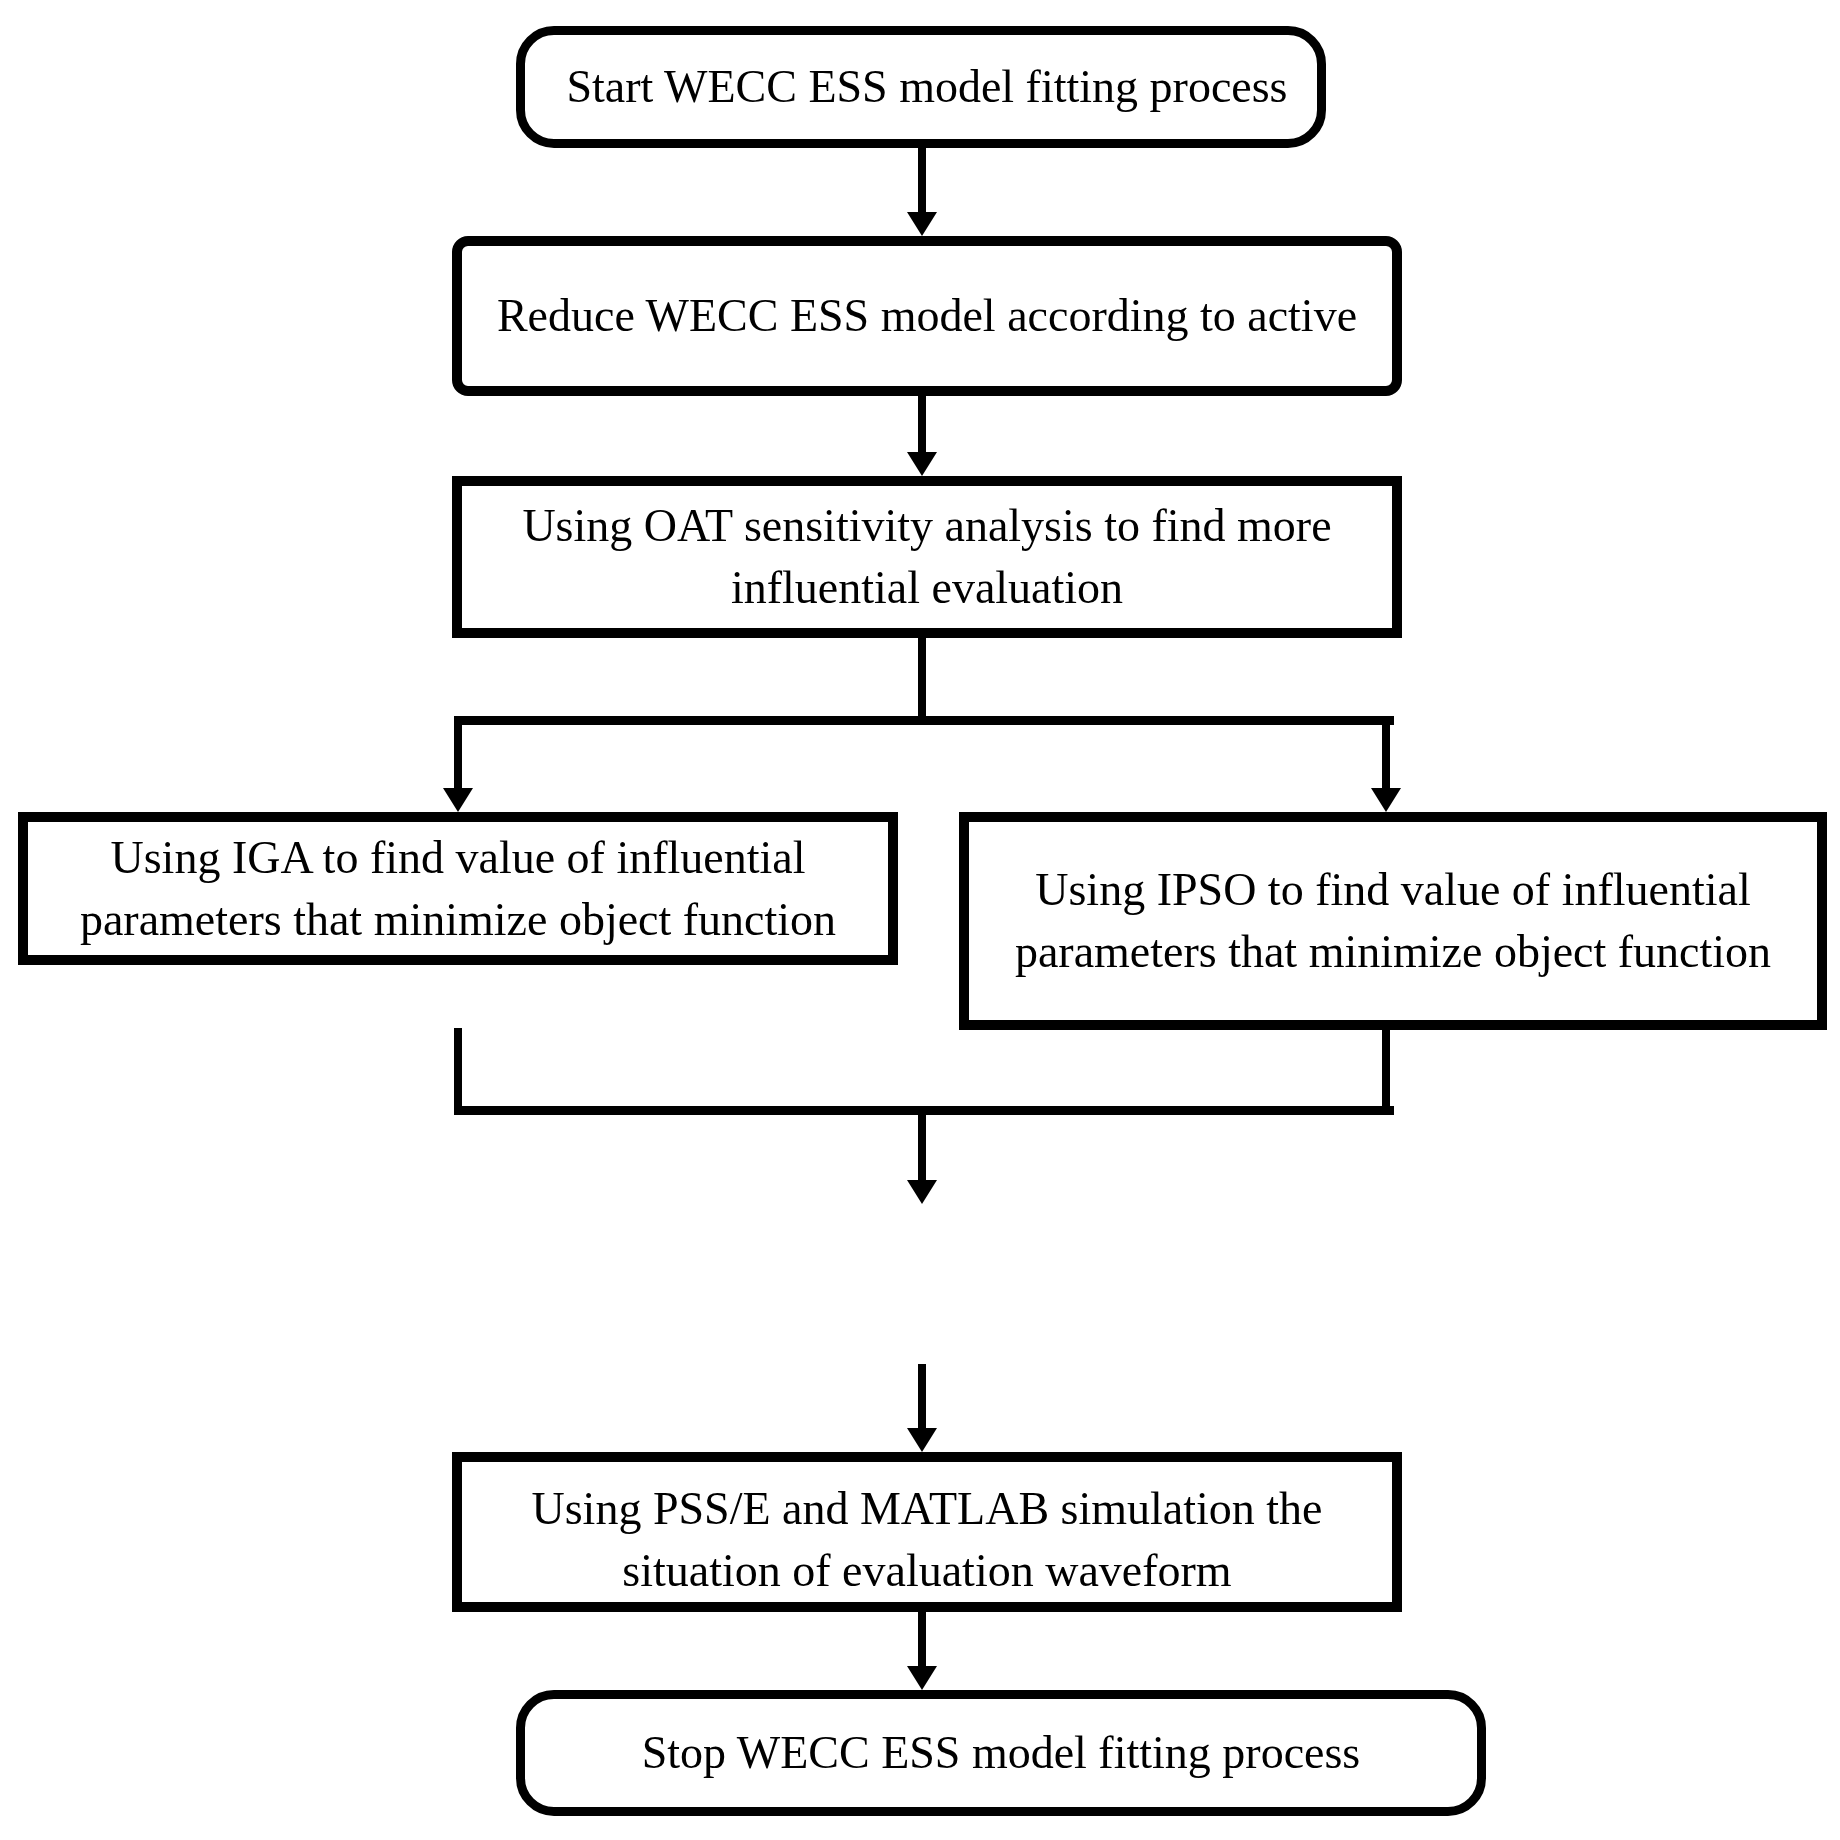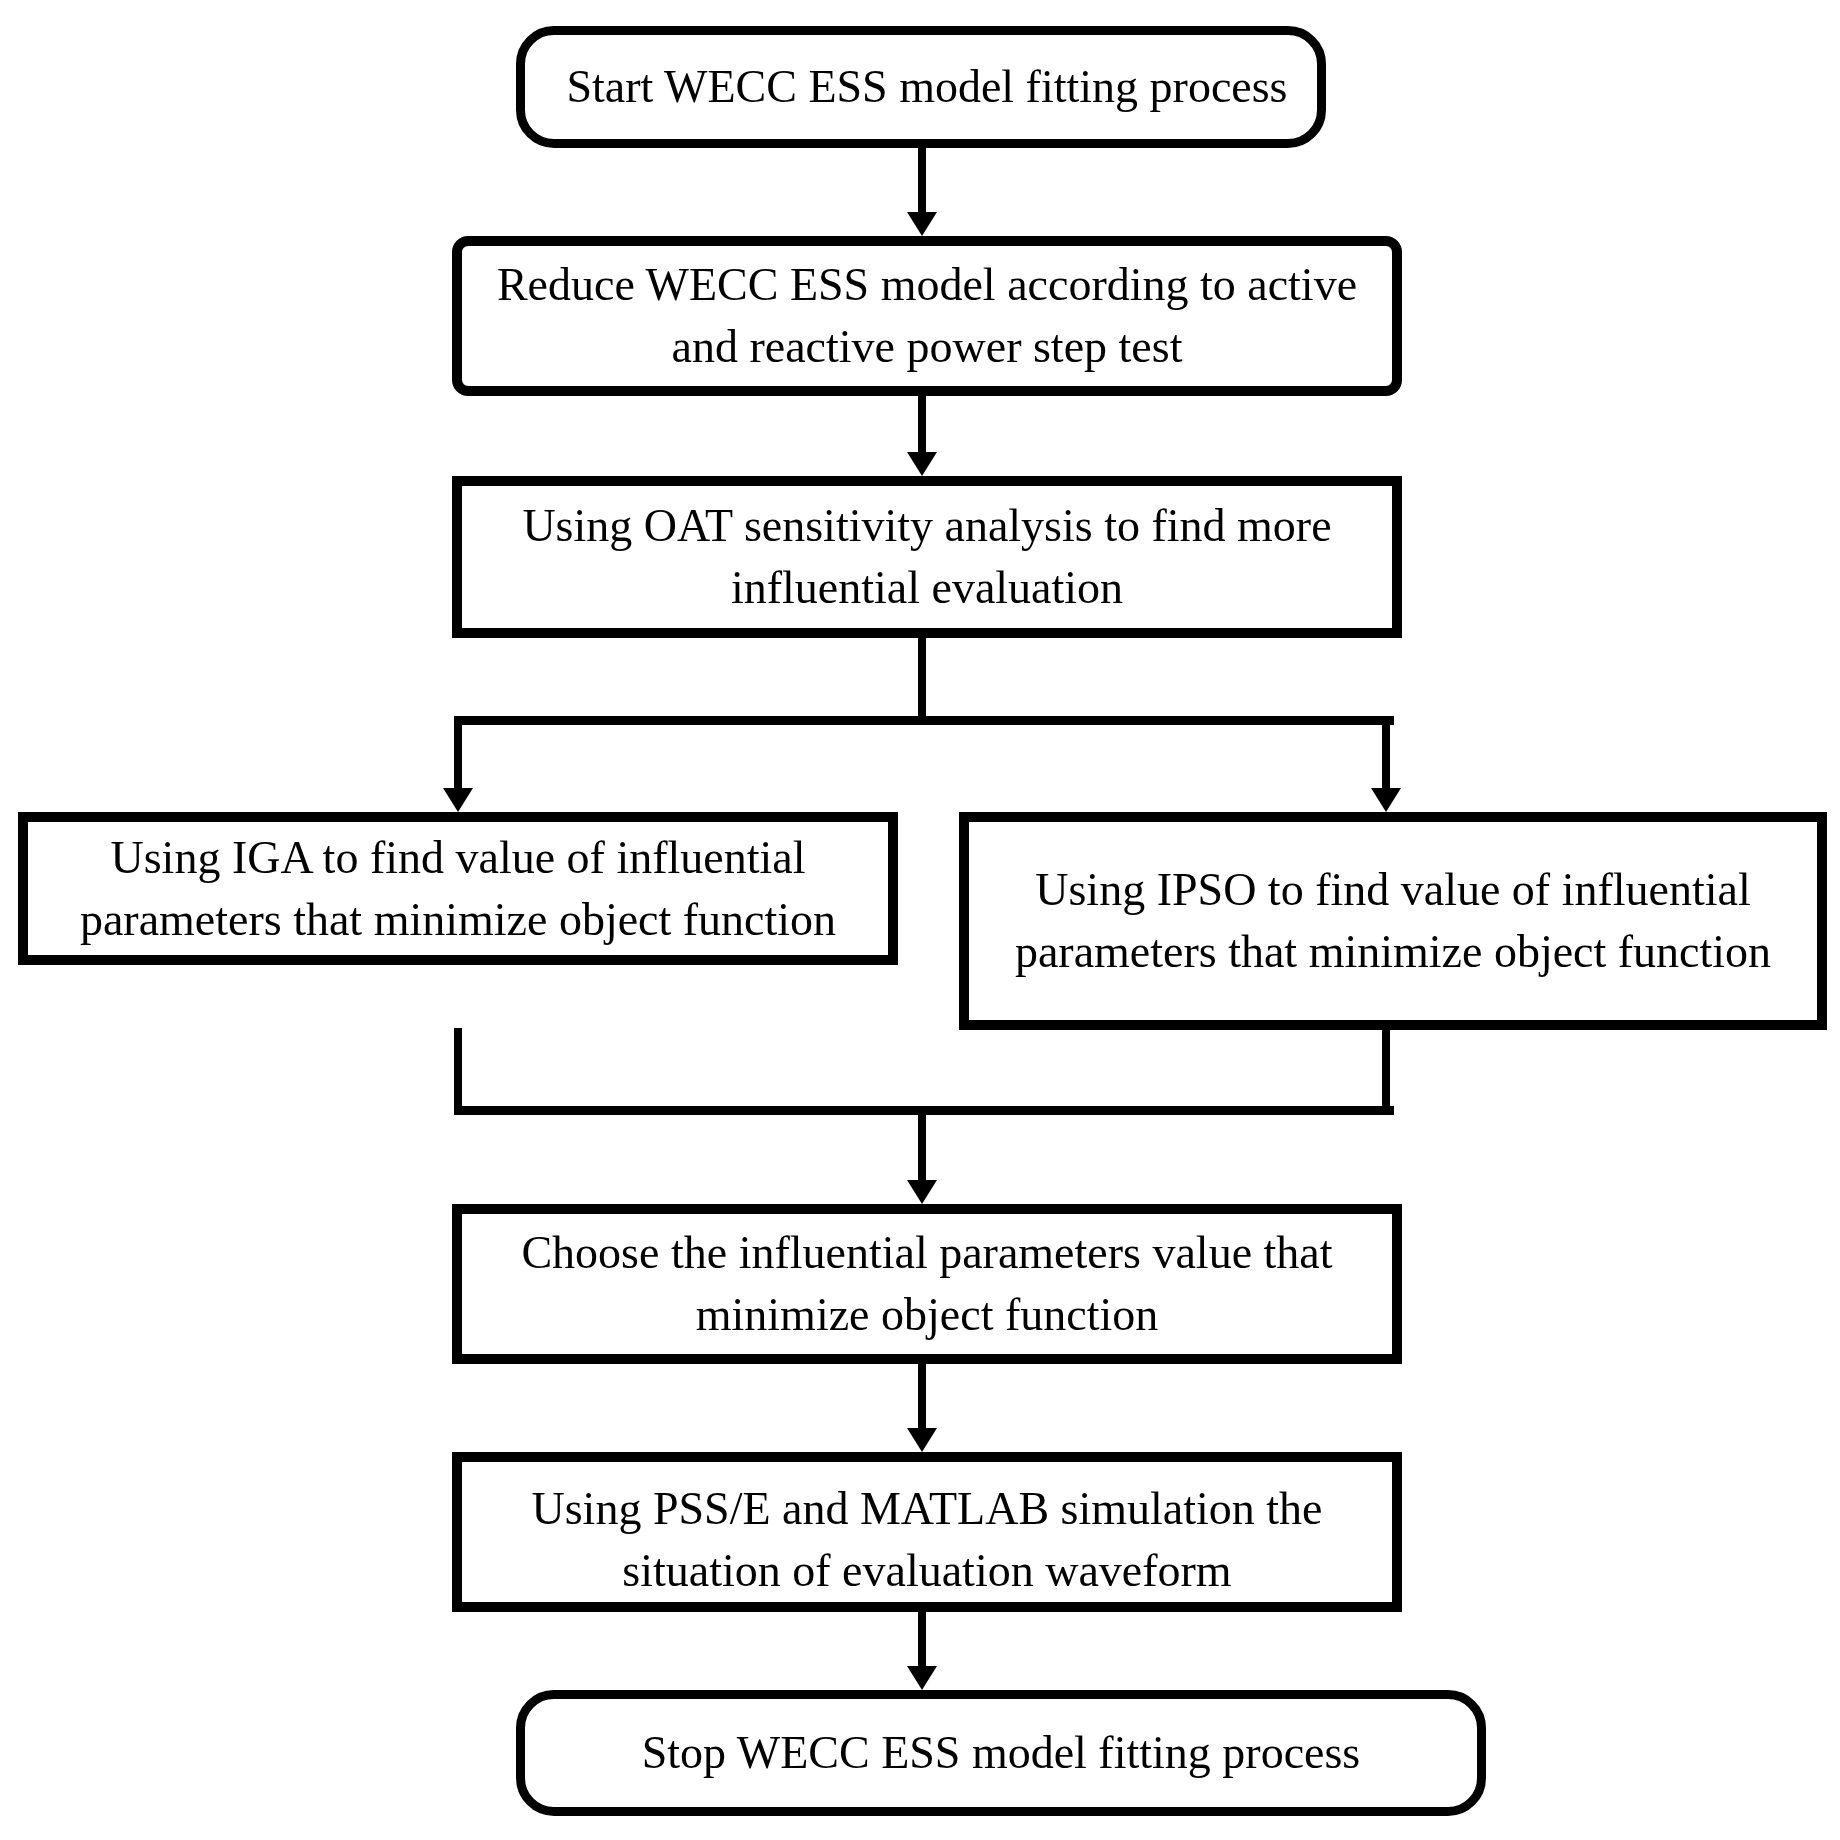--- a/index.html
+++ b/index.html
@@ -65,21 +65,20 @@
     <div class="txt">Start WECC ESS model fitting process</div>
   </div>
 
   <div class="varrow" style="left:907px; top:146px; height:90px;">
     <div class="shaft"></div>
     <div class="head"></div>
   </div>
 
   <div class="node" style="left:452px; top:236px; width:950px; height:160px;border-radius:16px;">
     <div class="txt">Reduce WECC ESS model according to active</div>
-    <div class="txt">and reactive power step test</div>
   </div>
 
   <div class="varrow" style="left:907px; top:396px; height:80px;">
     <div class="shaft"></div>
     <div class="head"></div>
   </div>
 
   <div class="node" style="left:452px; top:476px; width:950px; height:162px;">
     <div class="txt">Using OAT sensitivity analysis to find more</div>
     <div class="txt">influential evaluation</div>
@@ -107,24 +106,20 @@
   </div>
 
   <div class="conn" style="left:454px; top:1028px; width:8px; height:86px;"></div>
   <div class="conn" style="left:1382px; top:1028px; width:8px; height:86px;"></div>
   <div class="conn" style="left:454px; top:1106px; width:940px; height:9px;"></div>
   <div class="varrow" style="left:907px; top:1110px; height:94px;">
     <div class="shaft"></div>
     <div class="head"></div>
   </div>
 
-  <div class="node" style="left:452px; top:1204px; width:950px; height:160px;">
-    <div class="txt">Choose the influential parameters value that</div>
-    <div class="txt">minimize object function</div>
-  </div>
 
   <div class="varrow" style="left:907px; top:1364px; height:88px;">
     <div class="shaft"></div>
     <div class="head"></div>
   </div>
 
   <div class="node" style="left:452px; top:1452px; width:950px; height:160px;justify-content:flex-end;">
     <div class="txt">Using PSS/E and MATLAB simulation the</div>
     <div class="txt">situation of evaluation waveform</div>
   </div>

